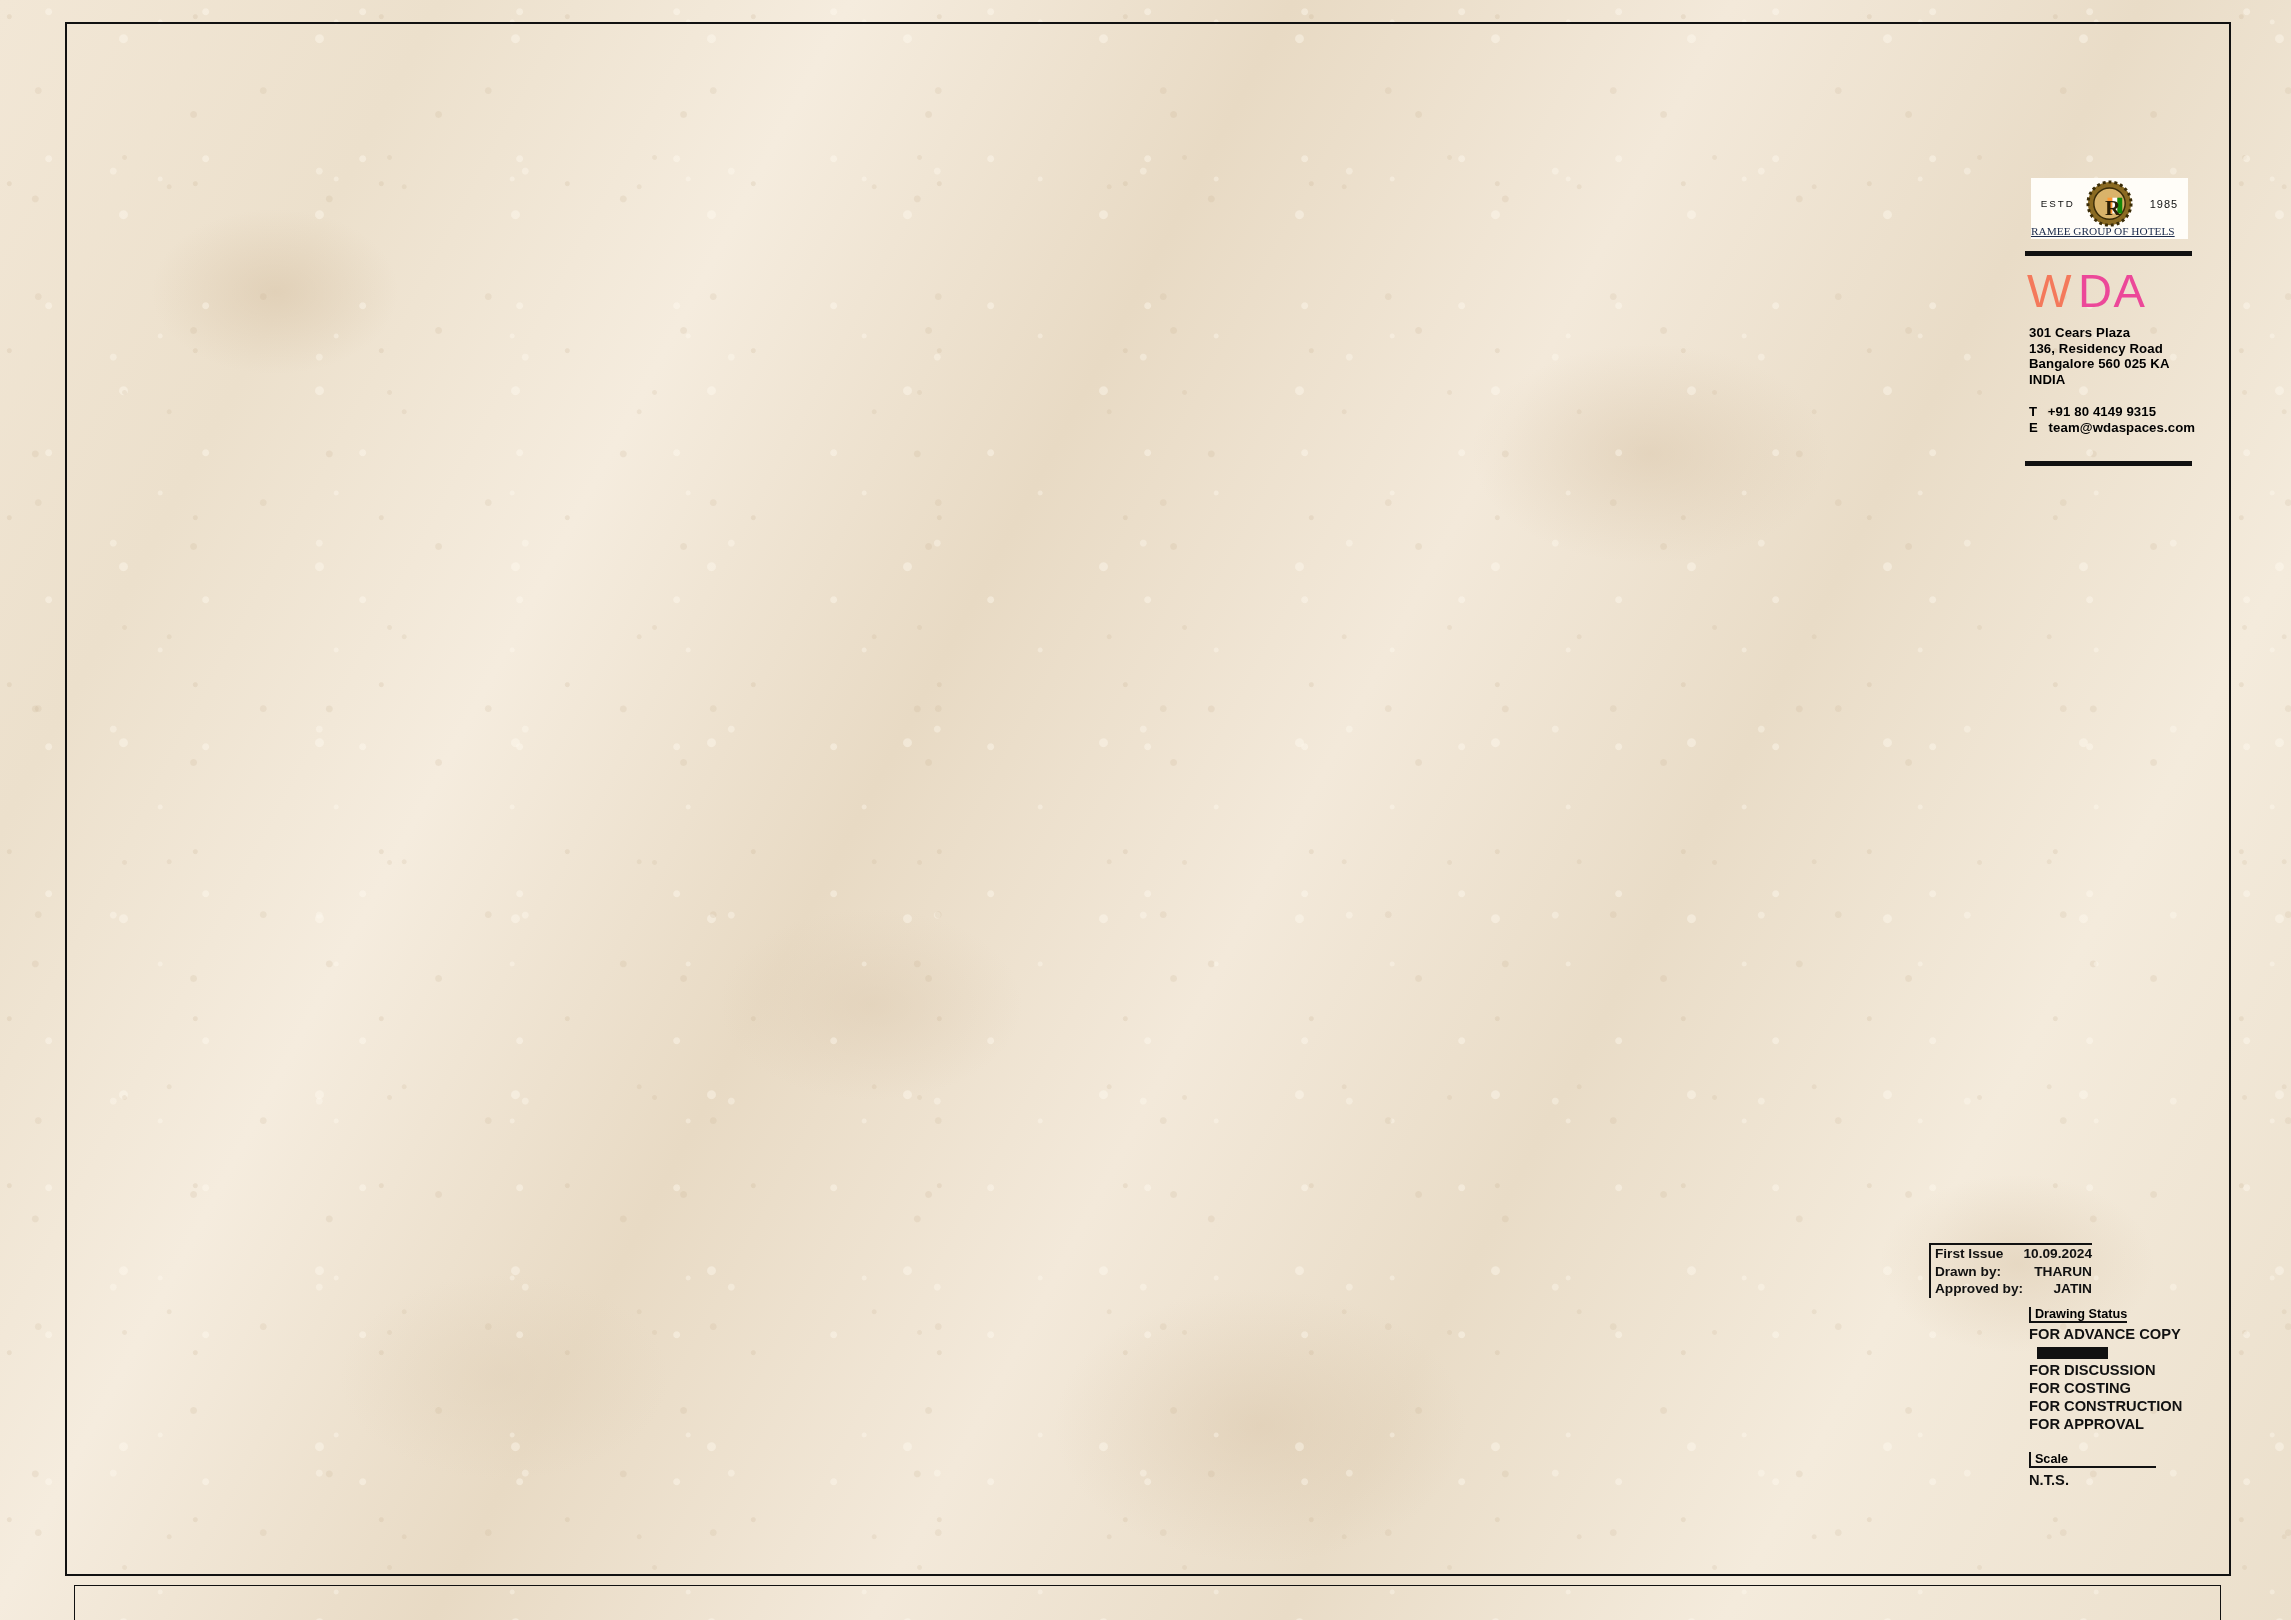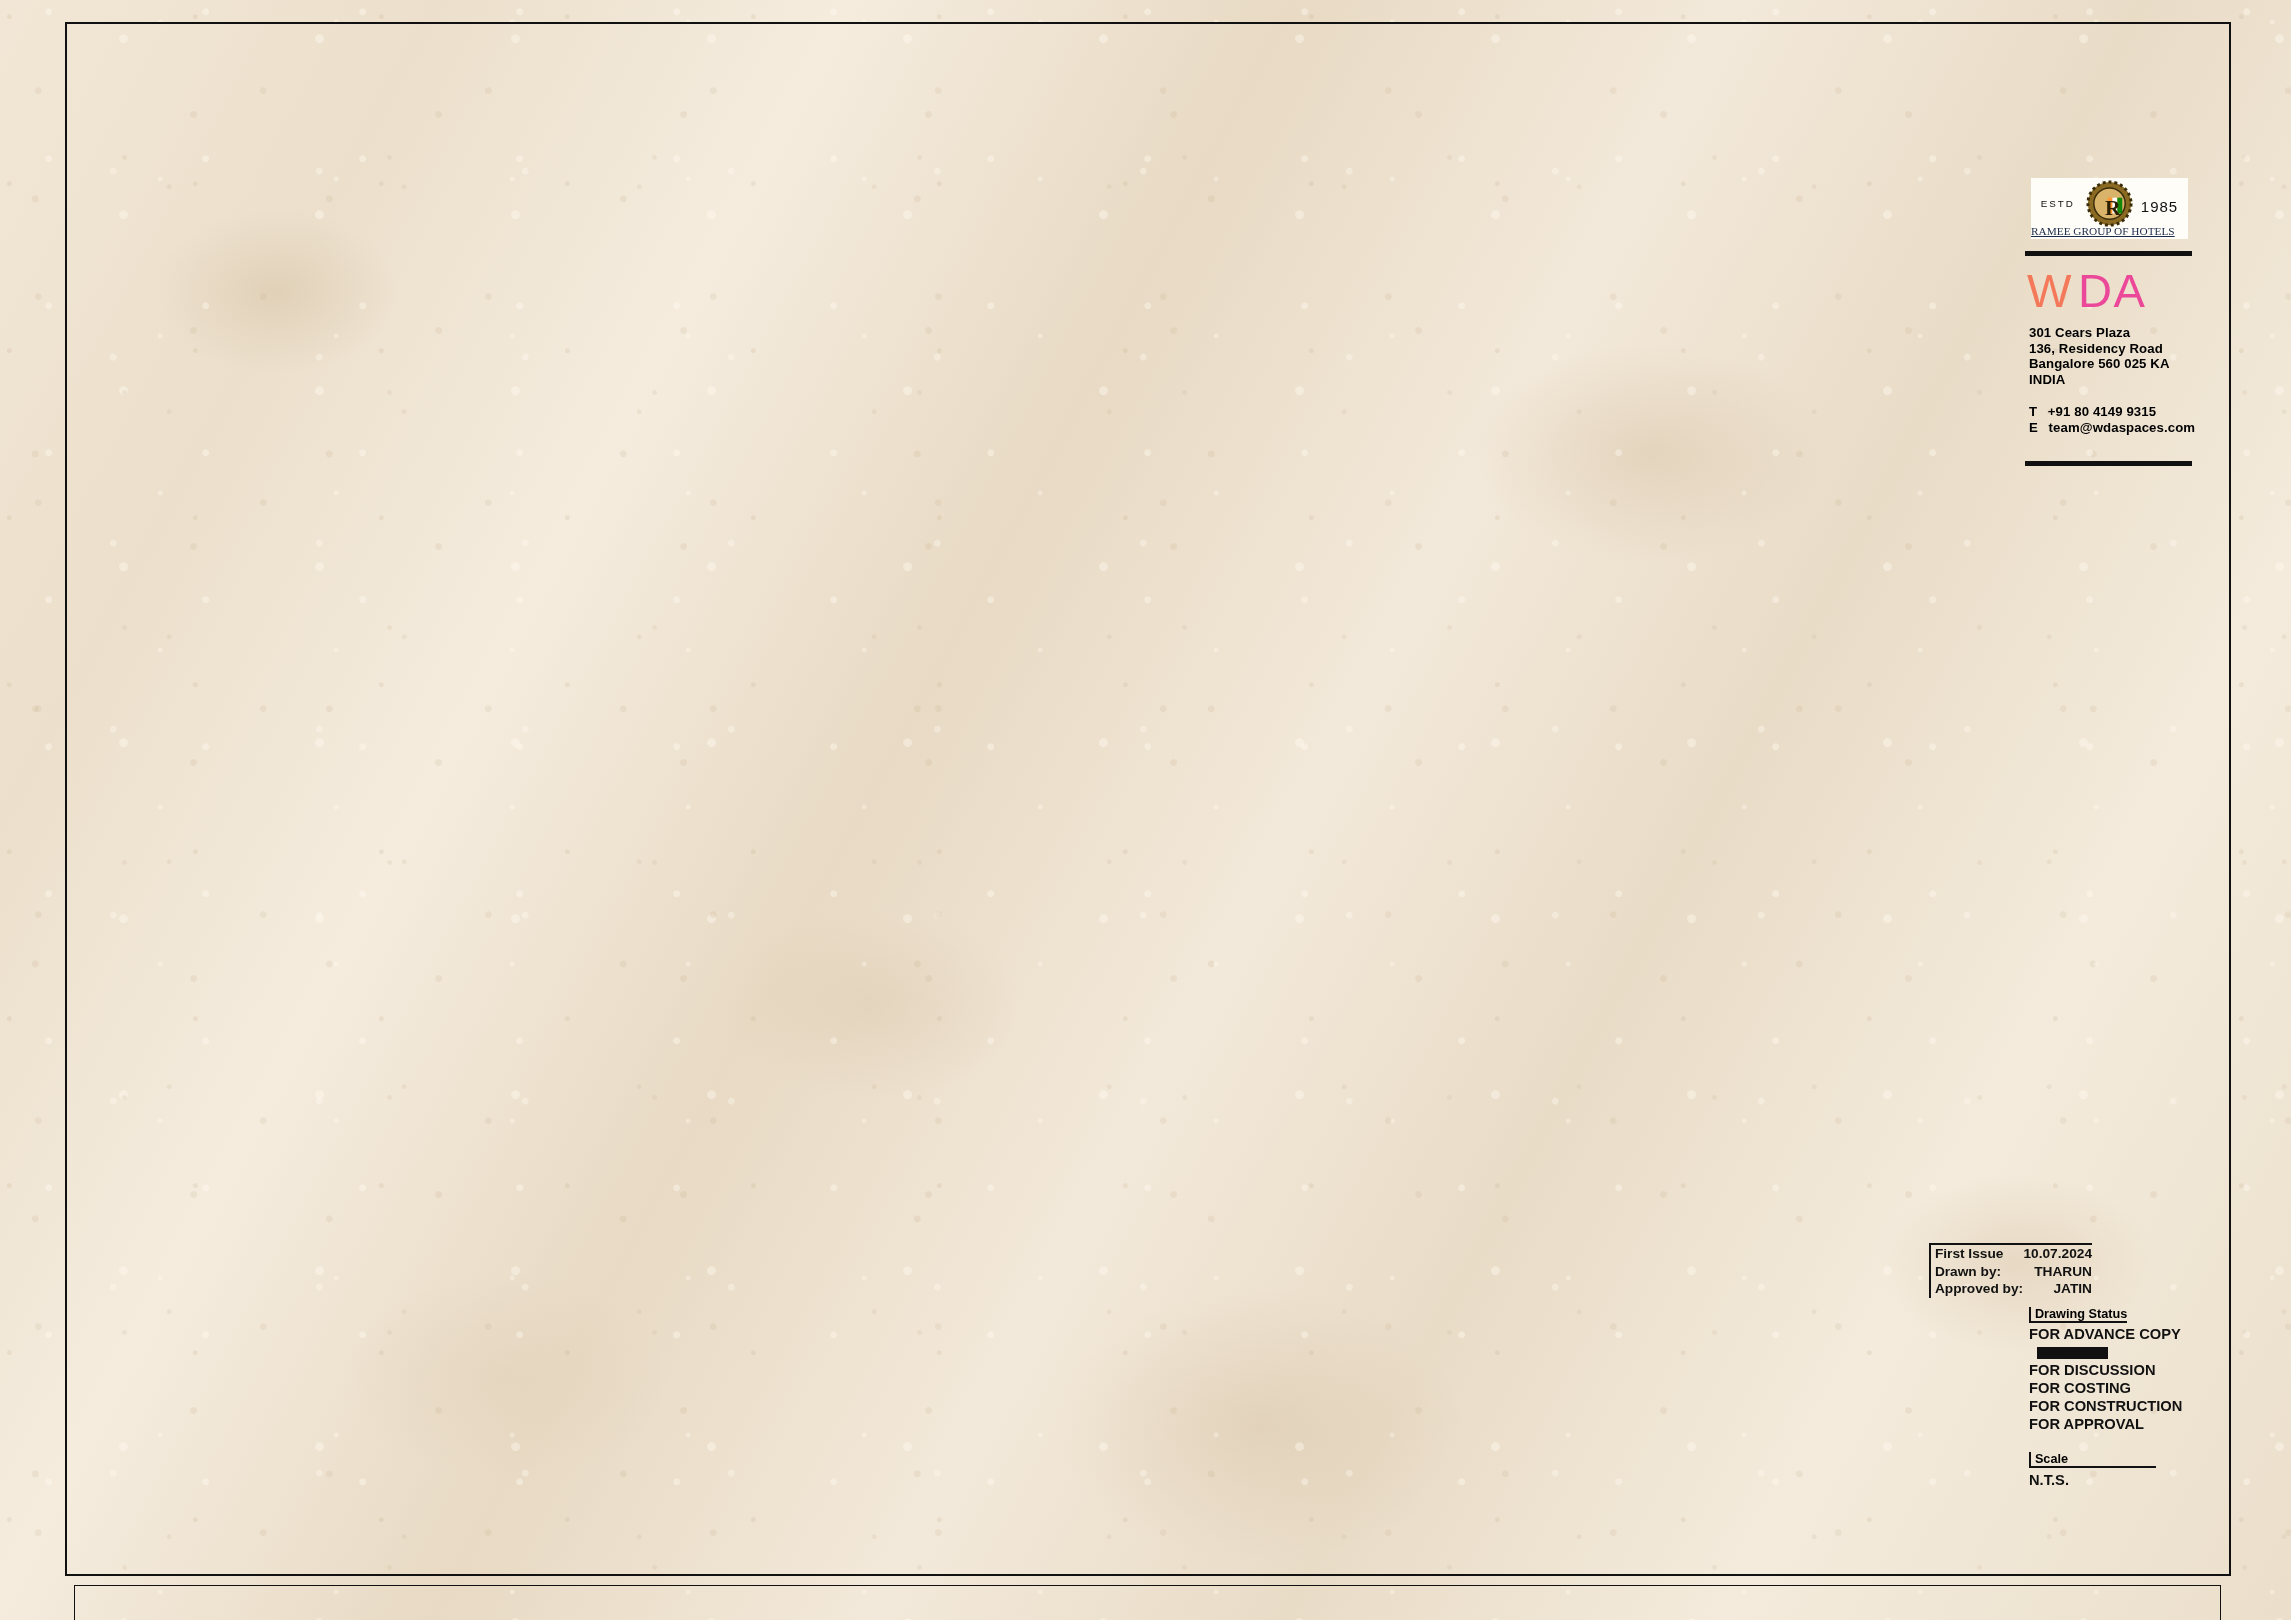--- a/index.html
+++ b/index.html
@@ -73,21 +73,21 @@
   <div style="position:absolute; left:2031px; top:178px; width:157px; height:61px; background:#fffdf8;">
     <svg style="left:0; top:0; width:157px; height:61px;" viewBox="0 0 160 62" width="157" height="61">
       <circle cx="80" cy="26" r="22" fill="#8a6a22" stroke="#3a2c08" stroke-width="3" stroke-dasharray="3 3"></circle>
       <circle cx="80" cy="26" r="16" fill="#d9b36a" stroke="#3a2c08" stroke-width="1.5"></circle>
       <rect x="78" y="20" width="5" height="16" fill="#ff9933"></rect>
       <rect x="83" y="20" width="5" height="16" fill="#ffffff"></rect>
       <rect x="88" y="20" width="5" height="16" fill="#138808"></rect>
     </svg>
     <div style="position:absolute; left:74px; top:17.6px; font-size:21.6px; font-weight:bold; color:#2b1f05; font-family:'Liberation Serif',serif;">R</div>
     <div style="position:absolute; left:9.8px; top:19.6px; font-size:9.8px; letter-spacing:2px; color:#111;">ESTD</div>
-    <div style="position:absolute; right:9.8px; top:19.6px; font-size:15px; letter-spacing:1px; color:#111;text-align:right;">1985</div>
+    <div style="position:absolute; right:9.8px; top:19.6px; font-size:11px; letter-spacing:1px; color:#111;text-align:right;">1985</div>
     <div style="position:absolute; left:0; right:0; bottom:2px; text-align:left; font-size:11.3px; color:#1b2a4a; font-family:'Liberation Serif',serif; text-decoration:underline;">RAMEE GROUP OF HOTELS</div>
   </div>
   <div class="tb-rule" style="position:absolute; left:2025px; top:251px; width:167px;"></div>
 
   <div style="position:absolute; left:2025px; top:263px; width:167px; height:57px;">
     <svg style="left:0; top:0; width:167px; height:57px;" viewBox="0 0 170 58" width="167" height="57">
       <text x="2" y="45" font-family="Liberation Sans, sans-serif" font-size="48" font-weight="300" fill="#f4795b" letter-spacing="-1">W</text>
       <text x="54" y="45" font-family="Liberation Sans, sans-serif" font-size="48" font-weight="300" fill="#ec4899" letter-spacing="-1">D</text>
       <text x="90" y="45" font-family="Liberation Sans, sans-serif" font-size="48" font-weight="300" fill="#ec4899" letter-spacing="-1">A</text>
     </svg>
@@ -104,21 +104,21 @@
   </div>
   <div style="position:absolute; left:2029px; top:420px; width:176px;" class="addr">
     <span>E</span>
     <span style="margin-left:6.9px;">team@wdaspaces.com</span>
   </div>
   <div class="tb-rule" style="position:absolute; left:2025px; top:461px; width:167px;"></div>
 
   <div class="meta-tbl" style="position:absolute; left:1929px; top:1243px; width:163px; border-left:2.9px solid #111; padding-left:3.9px; border-top:2px solid #111;">
     <div class="meta-line">
       <span>First  Issue</span>
-      <span>10.07.2024</span>
+      <span>10.09.2024</span>
     </div>
     <div class="meta-line">
       <span>Drawn by:</span>
       <span>THARUN</span>
     </div>
     <div class="meta-line">
       <span>Approved by:</span>
       <span>JATIN</span>
     </div>
   </div>

